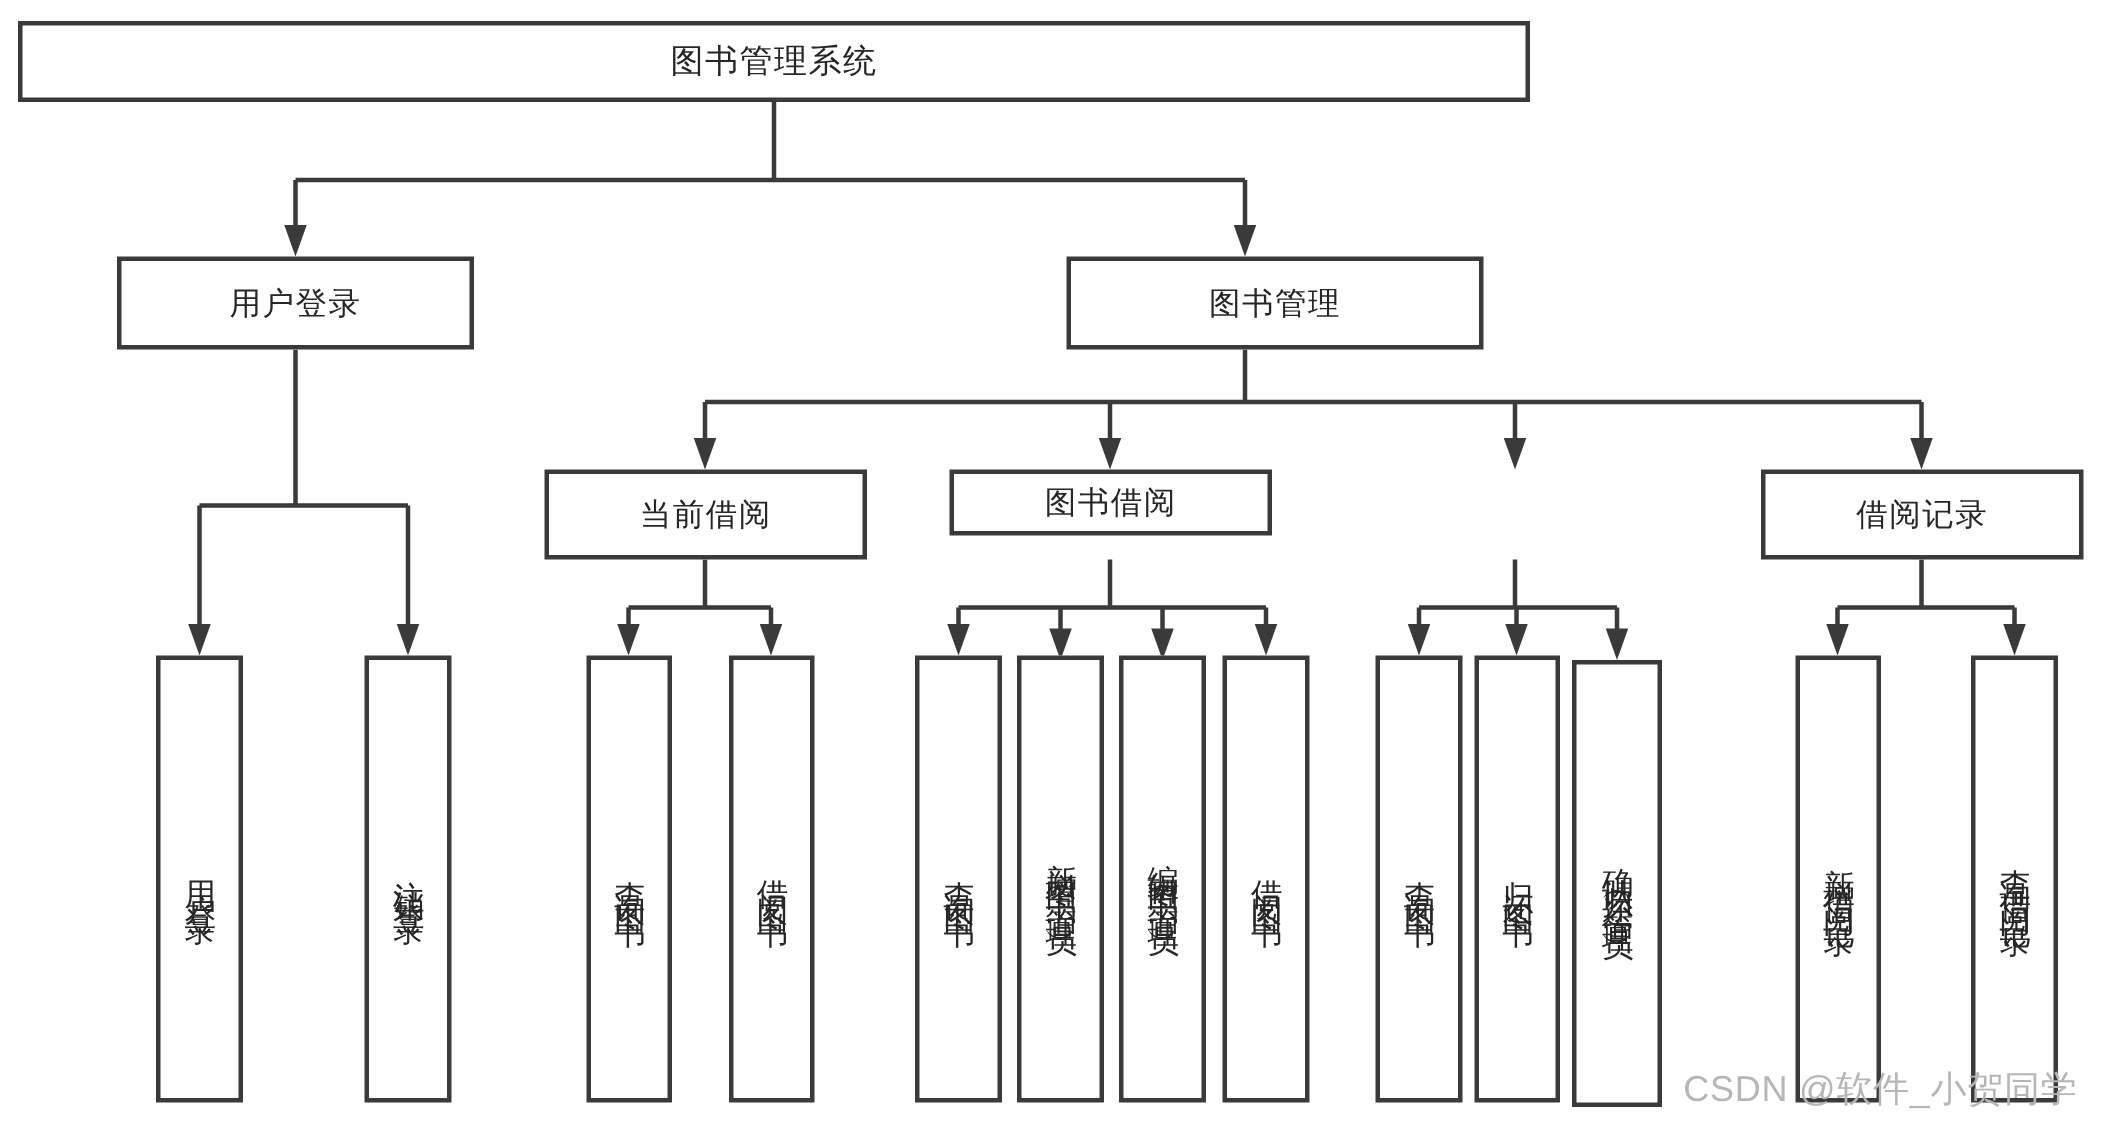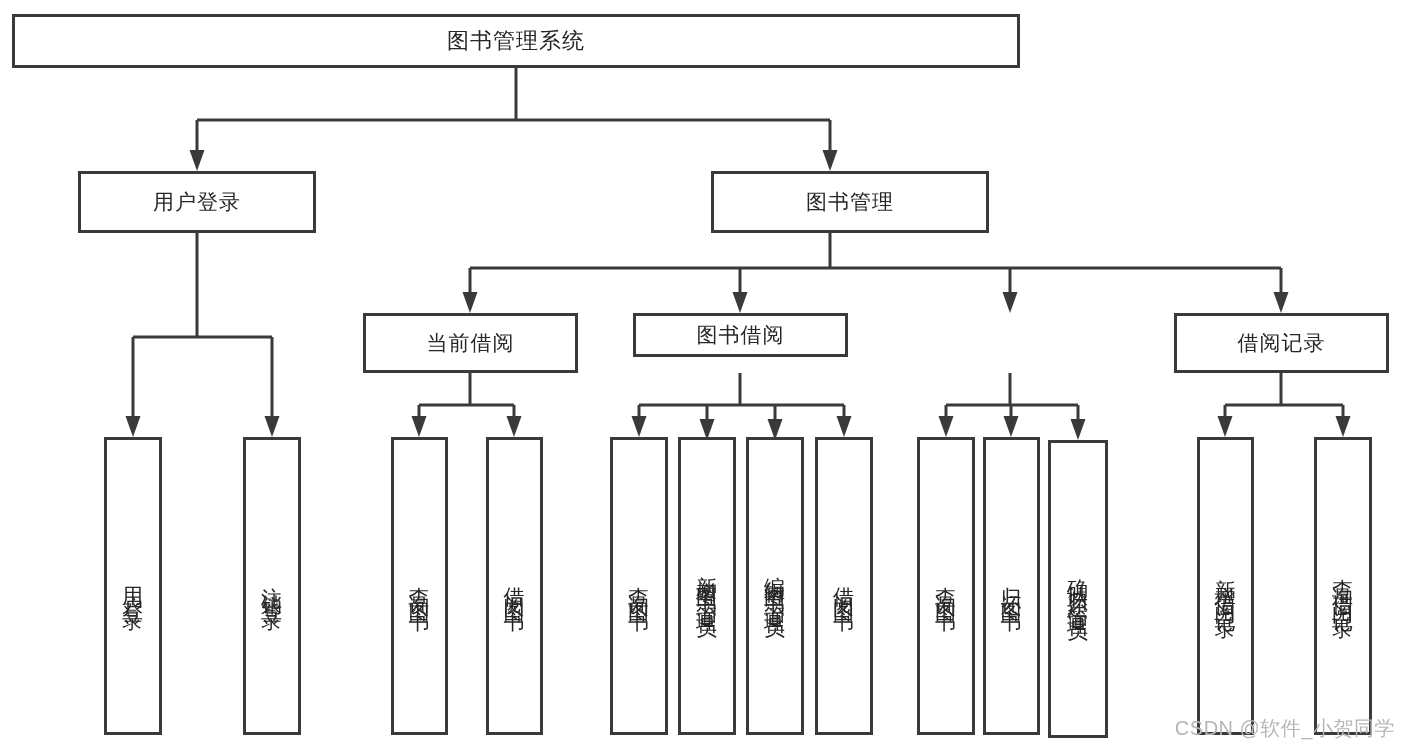--- a/index.html
+++ b/index.html
@@ -25,22 +25,22 @@
     position:absolute;background:#fff;border:3px solid var(--border);
     display:flex;align-items:center;justify-content:center;
     box-sizing:border-box;top:437px;height:298px;
   }
   .vtext{
     writing-mode:vertical-rl;text-orientation:mixed;
     color:var(--text);font-size:21px;line-height:1;letter-spacing:8px;
     white-space:nowrap;
   }
   .watermark{
-    position:absolute;right:10px;bottom:5px;
-    color:var(--watermark);font-size:20px;letter-spacing:0.5px;
+    position:absolute;right:20px;bottom:5px;
+    color:var(--watermark);font-size:24px;letter-spacing:0.5px;
   }
 </style>
 </head>
 <body>
 
 <div class="canvas">
 
   <svg class="wires" width="1405" height="747" viewBox="0 0 1405 747" aria-hidden="true">
     <path d="
       M516 68 V120 M197 120 H830 M197 120 V153 M830 120 V153

